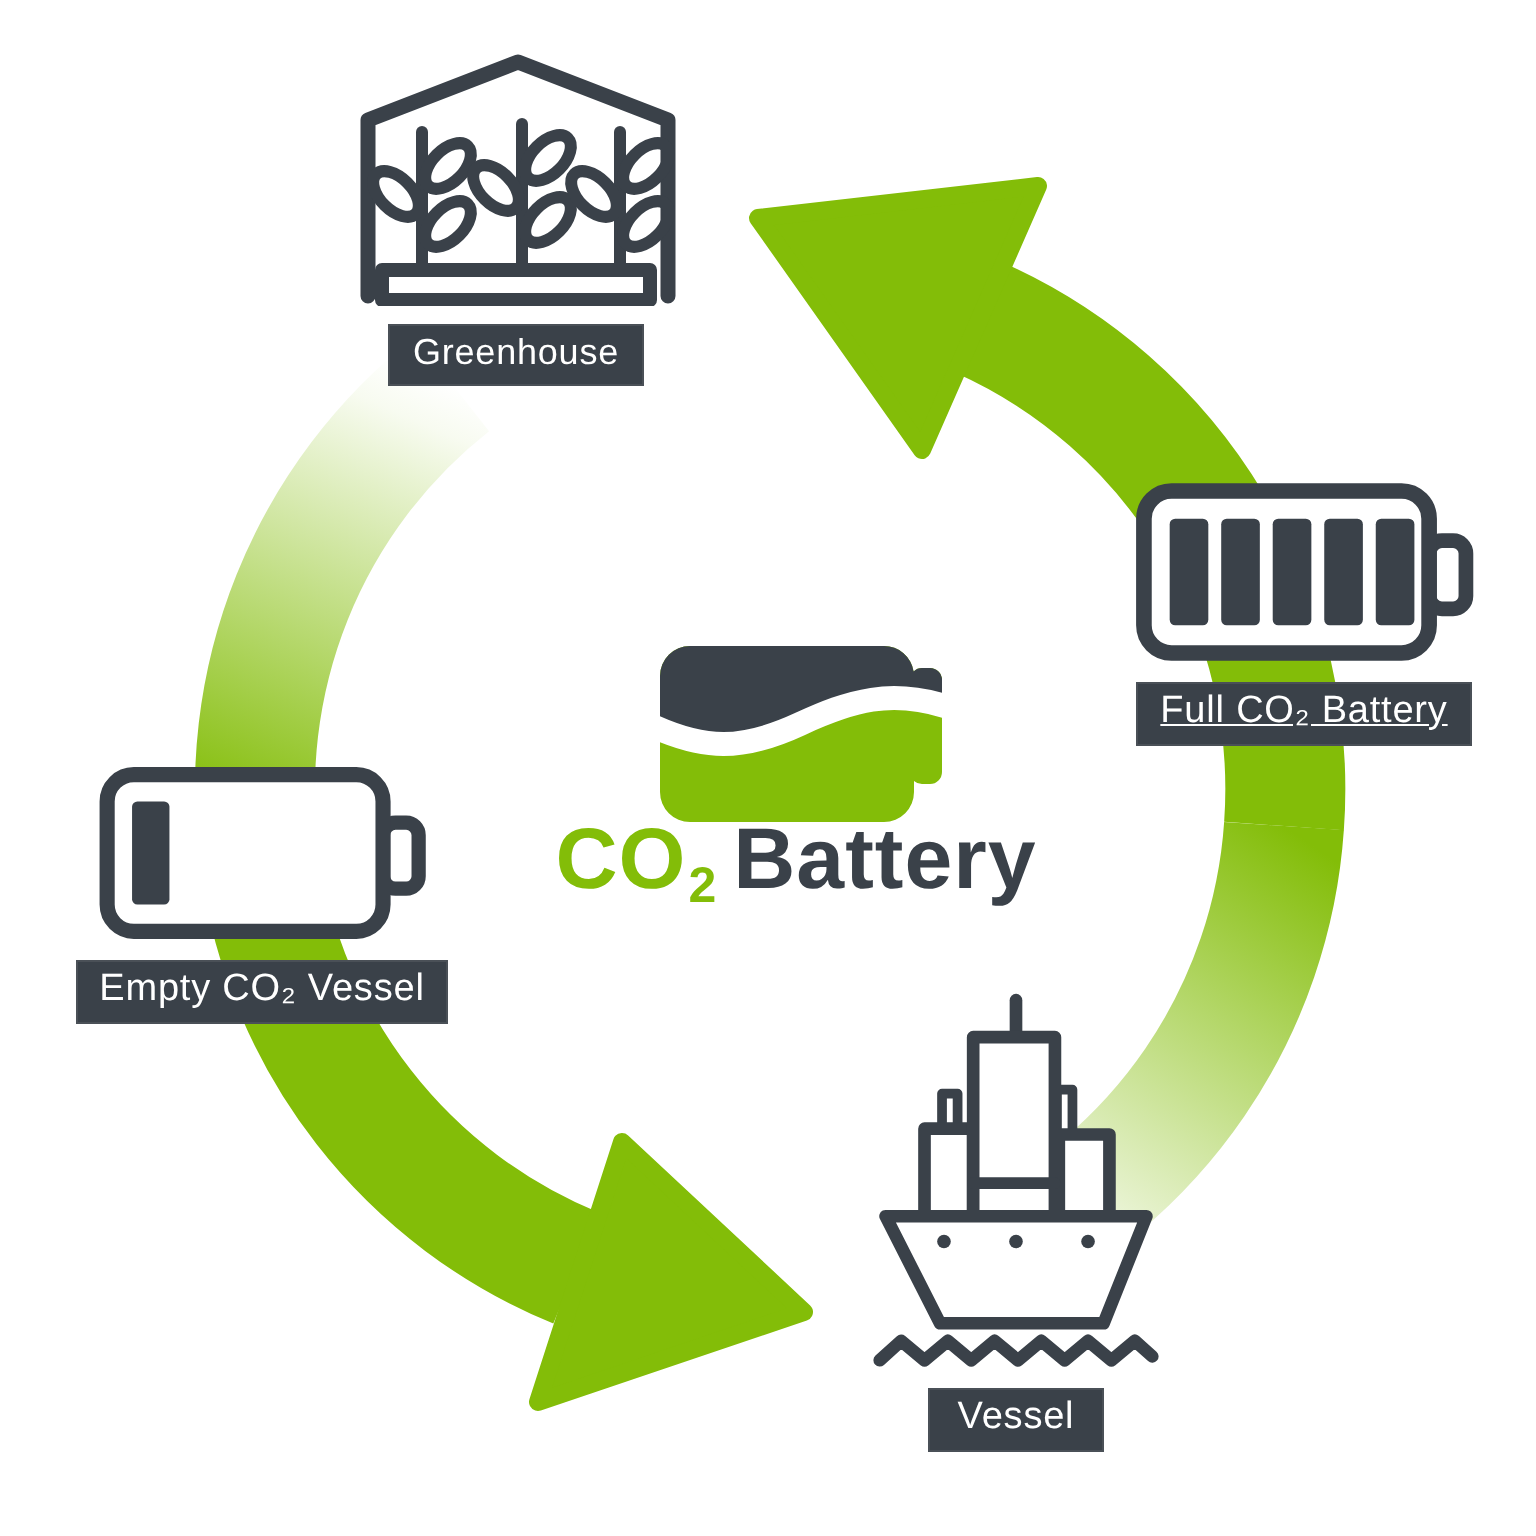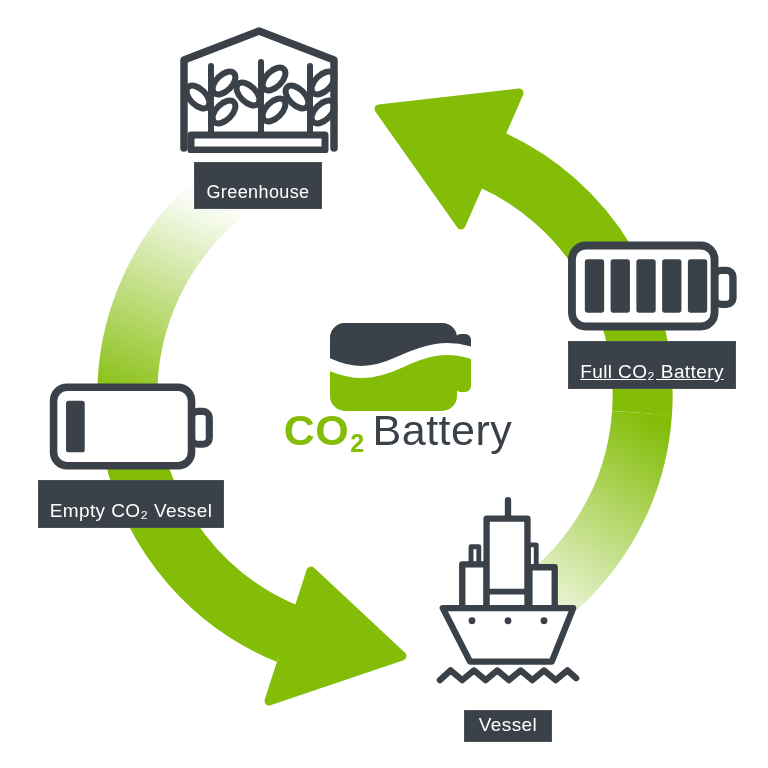--- a/index.html
+++ b/index.html
@@ -5,38 +5,38 @@
   html,body{margin:0;padding:0;background:#fff;}
   .stage{
     position:relative;width:768px;height:768px;background:#fff;overflow:hidden;
     font-family:"Liberation Sans","DejaVu Sans",sans-serif;
   }
   .ring-svg{position:absolute;left:0;top:0;z-index:1;}
   .node{position:absolute;z-index:2;display:flex;flex-direction:column;align-items:center;}
   .node-label{
     display:inline-block;background:#3A4149;color:#fff;
     font-size:19px;font-weight:500;letter-spacing:.4px;
-    padding:19px 11px 5px;white-space:nowrap;
+    padding:3px 11px 5px;white-space:nowrap;
     border:1px solid #4a5057;
   }
   .node-greenhouse{left:172px;top:26px;width:172px;}
   .node-greenhouse .node-label{margin-top:9px;font-size:18px;}
   .node-full{left:552px;top:240px;width:200px;}
   .node-full .node-label{margin-top:9px;text-decoration:underline;}
   .node-empty{left:14px;top:382px;width:234px;}
   .node-empty .node-label{margin-top:9px;}
   .node-vessel{left:428px;top:494px;width:160px;}
-  .node-vessel .node-label{margin-top:16px;padding:3px 14px 5px;}
+  .node-vessel .node-label{margin-top:0;padding:3px 14px 5px;}
   .logo-text{
     position:absolute;left:276px;top:405px;width:244px;z-index:2;
     text-align:center;font-size:43px;line-height:50px;white-space:nowrap;
   }
   .logo-co{color:#83BD08;font-weight:700;letter-spacing:.5px;}
   .logo-sub{color:#83BD08;font-weight:700;font-size:25px;position:relative;top:7px;left:1px;}
-  .logo-word{color:#3A4149;font-weight:400;margin-left:9px;letter-spacing:.5px;text-align:center;}
+  .logo-word{color:#3A4149;font-weight:700;margin-left:9px;letter-spacing:.5px;text-align:center;}
 </style>
 </head>
 <body>
 
 <div class="stage">
 
   <svg class="ring-svg" width="768" height="768" viewBox="0 0 768 768">
     <defs>
       <linearGradient id="gradA" gradientUnits="userSpaceOnUse" x1="226" y1="192" x2="128" y2="413">
         <stop offset="0" stop-color="#83BD08" stop-opacity="0"></stop>

